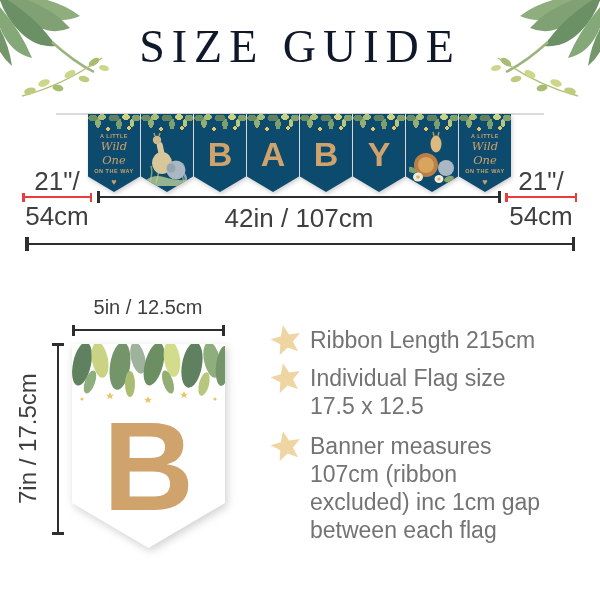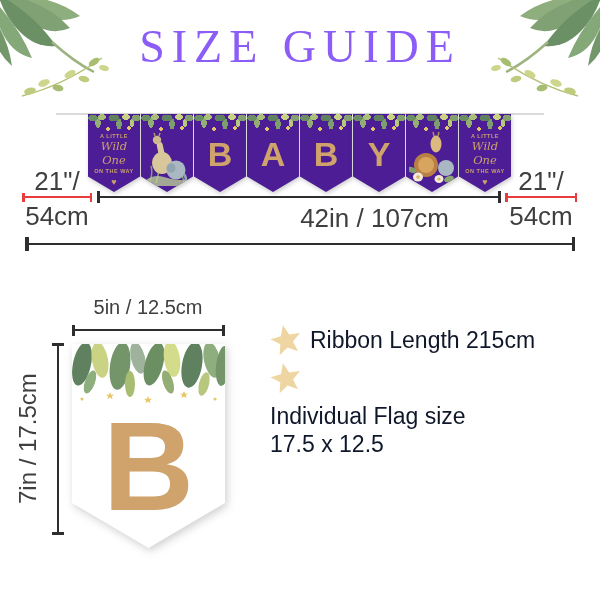--- a/index.html
+++ b/index.html
@@ -7,26 +7,26 @@
          font-family:"Liberation Sans",sans-serif;color:#3d3d3d;}
 
   
   .corner-leaf{position:absolute;top:-6px;width:132px;height:112px;}
   .corner-leaf.left{left:-8px;}
   .corner-leaf.right{right:-8px;transform:scaleX(-1);}
 
   
   .page-title{position:absolute;top:20px;left:0;right:0;text-align:center;
     font-family:"Liberation Serif",serif;font-weight:400;font-size:46px;
-    letter-spacing:7px;color:#8b5cf6;}
+    letter-spacing:7px;color:#0f172a;}
 
   
   .ribbon-line{position:absolute;left:56px;top:113px;width:488px;height:2px;background:#dadada;}
   .flag-wrap{position:absolute;top:114px;filter:drop-shadow(1px 2px 2px rgba(110,110,110,.35));}
-  .flag{position:relative;width:52px;height:78px;background:#4c1d95;overflow:hidden;
+  .flag{position:relative;width:52px;height:78px;background:#0c4a6e;overflow:hidden;
         clip-path:polygon(0 0,100% 0,100% 80%,50% 100%,0 80%);}
   .garland{position:absolute;top:0;left:0;right:0;height:18px;
     background-image:
       radial-gradient(ellipse 7px 5px at 5px 4px,#6b8f63 68%,rgba(0,0,0,0) 70%),
       radial-gradient(ellipse 6px 4px at 14px 3px,#aabf79 68%,rgba(0,0,0,0) 70%),
       radial-gradient(ellipse 8px 5px at 26px 4px,#5f8160 68%,rgba(0,0,0,0) 70%),
       radial-gradient(ellipse 6px 4px at 38px 3px,#c9d383 68%,rgba(0,0,0,0) 70%),
       radial-gradient(ellipse 6px 5px at 48px 4px,#84a06e 68%,rgba(0,0,0,0) 70%),
       radial-gradient(ellipse 4px 7px at 10px 9px,#93ad74 68%,rgba(0,0,0,0) 70%),
       radial-gradient(ellipse 4px 8px at 31px 10px,#7d9e6d 68%,rgba(0,0,0,0) 70%),
@@ -50,21 +50,21 @@
   .mline.red::before,.mline.red::after{background:#e93c3c;height:9px;top:-3.5px;width:2.5px;}
   .m-red-left{left:22px;top:196px;width:70px;}
   .m-black-mid{left:97px;top:196px;width:404px;}
   .m-red-right{left:505px;top:196px;width:72px;}
   .m-total{left:25px;top:243px;width:550px;}
   .m-total::before,.m-total::after{height:14px;top:-6px;width:3.5px;}
 
   .mlabel{position:absolute;font-size:26px;color:#3f3f3f;text-align:center;}
   .lab-21-left{left:14px;top:166px;width:86px;}
   .lab-54-left{left:14px;top:201px;width:86px;}
-  .lab-42{left:149px;top:203px;width:300px;text-align:right;}
+  .lab-42{left:149px;top:203px;width:300px;}
   .lab-21-right{left:498px;top:166px;width:86px;}
   .lab-54-right{left:498px;top:201px;width:86px;}
   .lab-85{left:150px;top:250px;width:300px;}
 
   
   .fd-width-label{left:48px;top:296px;width:200px;font-size:20px;}
   .fd-width-line{left:72px;top:329px;width:153px;}
   .fd-width-line::before,.fd-width-line::after{height:11px;top:-4.5px;}
   .fd-height-line{position:absolute;left:57px;top:343px;width:2px;height:192px;background:#2e2e2e;}
   .fd-height-line::before,.fd-height-line::after{content:"";position:absolute;left:-5px;width:12px;height:3px;background:#2e2e2e;}
@@ -73,23 +73,23 @@
     font-size:24px;color:#3f3f3f;writing-mode:vertical-rl;transform:rotate(180deg);
     text-align:center;}
   .bigflag-wrap{position:absolute;left:72px;top:344px;filter:drop-shadow(2px 3px 4px rgba(100,100,100,.3));}
   .bigflag{position:relative;width:153px;height:204px;background:#fff;overflow:hidden;
     clip-path:polygon(0 0,100% 0,100% 78%,50% 100%,0 78%);}
   .bigflag .big-letter{position:absolute;left:0;right:0;top:50px;text-align:center;
     font-size:126px;font-weight:700;color:#cfa36b;}
 
   
   .spec{position:absolute;left:270px;display:flex;gap:8px;align-items:flex-start;}
-  .spec-0{top:326px;} .spec-1{top:364px;flex-direction:column;} .spec-2{top:432px;}
+  .spec-0{top:326px;} .spec-1{top:364px;} .spec-2{top:432px;}
   .spec .star{width:32px;height:32px;flex:none;transform:rotate(-12deg);margin-top:-2px;}
-  .spec-text{width:236px;font-size:23px;line-height:28px;color:#0f172a;}
+  .spec-text{width:236px;font-size:23px;line-height:28px;color:#737373;}
 </style>
 </head>
 <body>
 
 <div class="stage">
 
   <svg class="corner-leaf left" viewBox="0 0 132 112">
     <path d="M16,0 Q62,2 88,22 Q70,30 50,22 Q30,12 16,0Z" fill="#8fae7d"></path>
     <path d="M12,0 Q55,8 78,34 Q60,42 40,30 Q20,18 12,0Z" fill="#7fa173"></path>
     <path d="M6,0 Q44,22 64,52 Q44,54 28,38 Q12,22 6,0Z" fill="#6c9066"></path>
@@ -265,14 +265,20 @@
       <polygon points="16,1 20.2,11.3 31,12 22.5,19 25.4,29.6 16,23.6 6.6,29.6 9.5,19 1,12 11.8,11.3" fill="#efd5a2"></polygon>
     </svg>
     <div class="spec-text">Ribbon Length 215cm</div>
   </div>
   <div class="spec spec-1">
     <svg class="star" viewBox="0 0 32 32">
       <polygon points="16,1 20.2,11.3 31,12 22.5,19 25.4,29.6 16,23.6 6.6,29.6 9.5,19 1,12 11.8,11.3" fill="#efd5a2"></polygon>
     </svg>
     <div class="spec-text">Individual Flag size 17.5 x 12.5</div>
   </div>
+  <div class="spec spec-2">
+    <svg class="star" viewBox="0 0 32 32">
+      <polygon points="16,1 20.2,11.3 31,12 22.5,19 25.4,29.6 16,23.6 6.6,29.6 9.5,19 1,12 11.8,11.3" fill="#efd5a2"></polygon>
+    </svg>
+    <div class="spec-text">Banner measures 107cm (ribbon excluded) inc 1cm gap between each flag</div>
+  </div>
 
 </div>
 
 </body></html>

